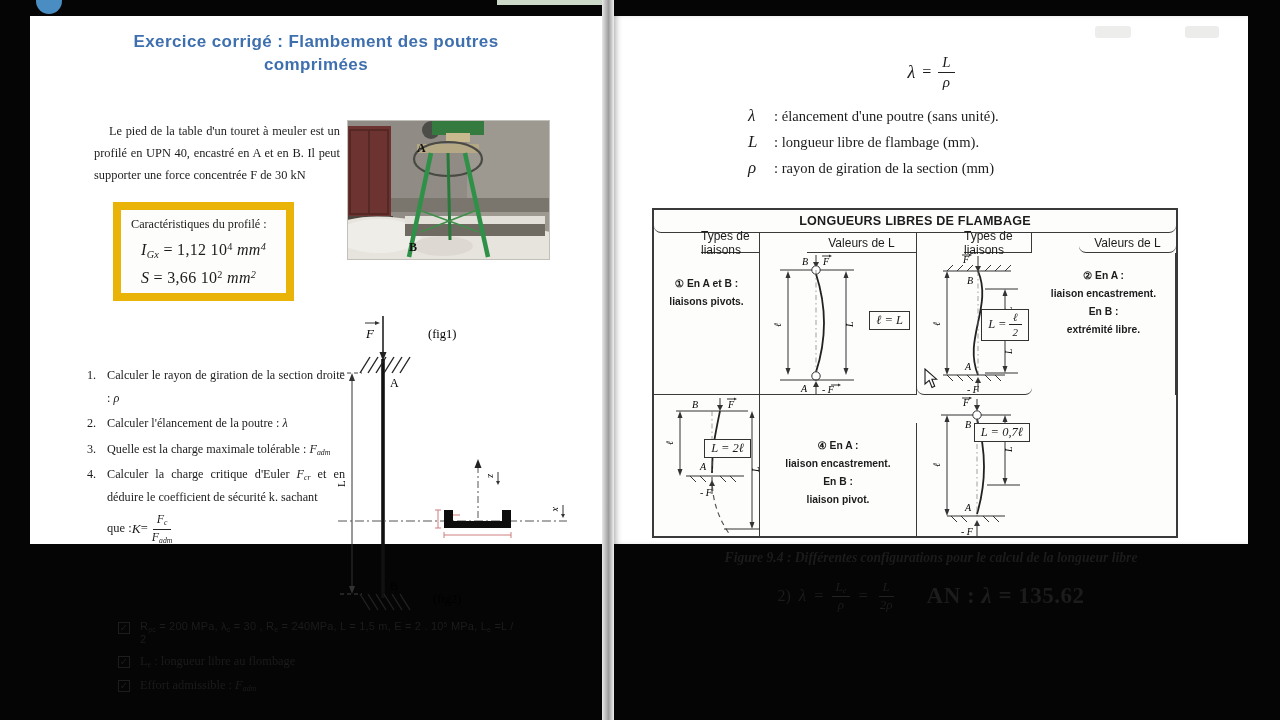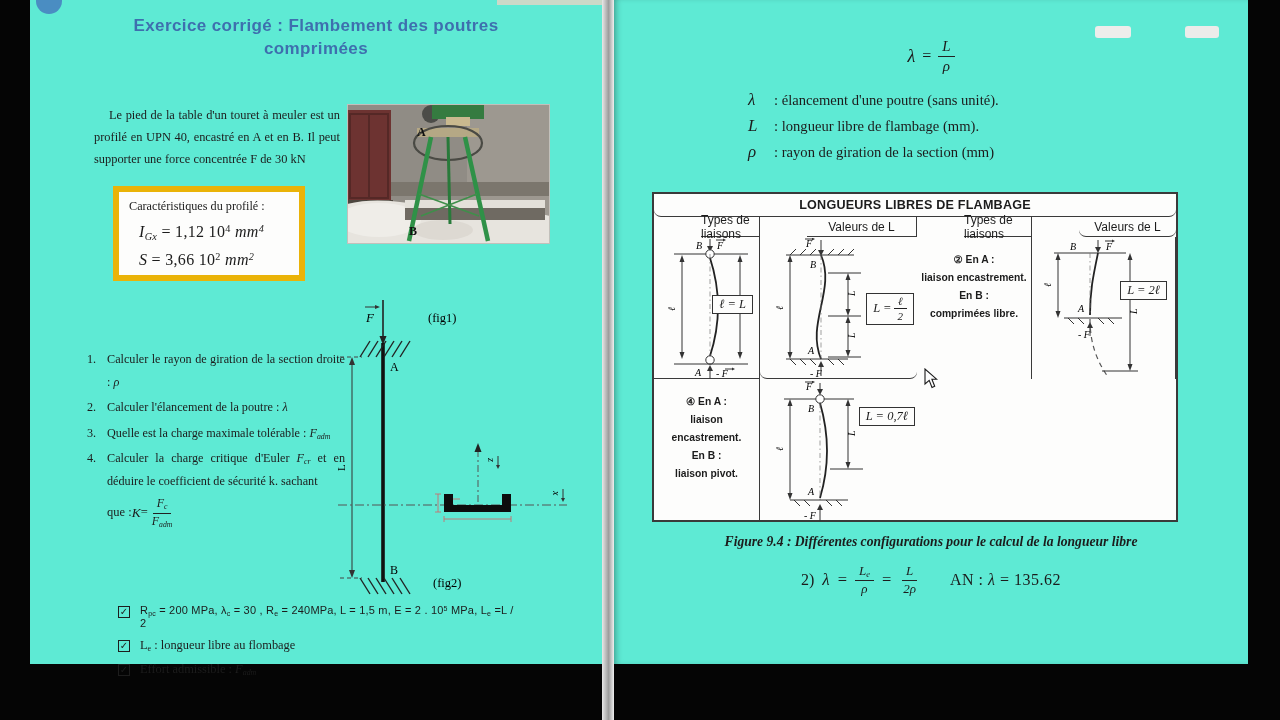--- a/index.html
+++ b/index.html
@@ -1,30 +1,30 @@
 <!DOCTYPE html>
 <html><head>
 <meta charset="utf-8">
 <style>
   html,body{margin:0;padding:0;width:1280px;height:720px;overflow:hidden;background:#050505;}
   #stage{position:absolute;left:0;top:0;width:1280px;height:720px;font-family:"Liberation Serif",serif;color:#1c1c1c;}
   .abs{position:absolute;}
-  .page{position:absolute;top:0;height:664px;background:#5eead4;}
+  .page{position:absolute;top:16px;height:528px;background:#ffffff;}
   #pageL{left:30px;width:572px;}
   #pageGap{position:absolute;left:602px;top:0;width:12px;height:720px;background:linear-gradient(90deg,#e8e8e8,#9c9c9c 55%,#f0f0f0);}
   #pageR{left:614px;width:634px;box-shadow:inset 5px 0 7px -4px rgba(0,0,0,.4);}
   .it{font-style:italic;}
   sub{font-size:.64em;vertical-align:-0.25em;}
   sup{font-size:.64em;vertical-align:0.45em;}
   
   .title{width:100%;text-align:center;font-family:"Liberation Sans",sans-serif;font-weight:bold;font-size:17px;letter-spacing:.4px;line-height:23px;}
   
   .intro{font-size:12.4px;line-height:1.78;text-align:justify;text-indent:15px;}
   
-  .pbox{border:6px solid #eab308;background:#fdfdfc;padding:7px 18px 6px 10px;}
+  .pbox{border:8px solid #eab308;background:#fdfdfc;padding:7px 3px 6px 10px;}
   .pbox .bt{font-size:12.2px;}
   .pbox .bf{font-size:16px;margin:9px 0 0 10px;letter-spacing:.3px;}
   
   .qwrap{font-size:12.2px;line-height:1.9;}
   .q{display:flex;margin-bottom:2px;}
   .qnum{width:20px;flex:none;}
   .qtxt{flex:1;text-align:justify;}
   .fracline{margin:4px 0 0 14px;display:flex;align-items:center;font-size:12.5px;}
   .frac{display:inline-flex;flex-direction:column;align-items:center;vertical-align:middle;}
   .frac .num{border-bottom:1.2px solid #222;padding:0 4px 1px;line-height:1.12;}
@@ -45,21 +45,21 @@
   .noR{border-right:none!important;border-radius:7px;}
   .ttitle{grid-column:1/5;display:flex;align-items:center;justify-content:center;font-weight:bold;font-size:12.6px;letter-spacing:.2px;}
   .thead{display:flex;align-items:center;justify-content:center;font-size:12px;margin-left:47px;}
   .typecell{display:flex;flex-direction:column;align-items:center;text-align:center;font-weight:bold;font-size:10.3px;line-height:1.75;padding-top:22px;}
   .typecell.r2{padding-top:14px;}
   .fbox{position:absolute;border:1.3px solid #333;padding:1px 6px;font-family:"Liberation Serif",serif;font-style:italic;font-size:12.5px;background:#fdfdfc;white-space:nowrap;display:flex;align-items:center;gap:2px;}
   .fbox .frac{font-size:11px;}
   .caption{width:100%;text-align:center;font-weight:bold;font-style:italic;font-size:13.6px;}
   .result{display:flex;justify-content:center;align-items:center;gap:8px;font-size:16.5px;}
   .result .frac{font-size:13px;}
-  .anpart{font-size:16px;margin-left:22px;letter-spacing:.5px;}
+  .anpart{font-size:23px;margin-left:22px;letter-spacing:.5px;font-weight:bold;}
   svg text{font-family:"Liberation Serif",serif;}
   .dg{stroke:#333;stroke-width:1;fill:none;}
   .dgf{fill:#333;stroke:none;}
 </style>
 </head>
 <body>
 
 <div id="stage">
 
   <div class="page" id="pageL">
@@ -247,20 +247,24 @@
     </div>
 
     <div id="flambTable">
       <div class="tcell ttitle noR">LONGUEURS LIBRES DE FLAMBAGE</div>
 
       <div class="tcell thead">Types de liaisons</div>
       <div class="tcell thead">Valeurs de L</div>
       <div class="tcell thead">Types de liaisons</div>
       <div class="tcell thead noR">Valeurs de L</div>
 
+      <div class="tcell typecell">
+        <div>① En A et B :</div>
+        <div>liaisons pivots.</div>
+      </div>
       <div class="tcell">
         <svg width="100" height="142" viewBox="0 0 100 142" style="position:absolute;left:8px;top:1px;">
           <text x="34" y="11" font-size="10" font-style="italic">B</text>
           <line x1="48" y1="1" x2="48" y2="9" class="dg"></line>
             <path d="M45,8 L51,8 L48,14 Z" class="dgf"></path>
           <text x="55" y="11" font-size="10" font-style="italic">F</text>
           <line x1="54" y1="2" x2="61" y2="2" class="dg"></line>
             <path d="M61,0.5 L64,2 L61,3.5 Z" class="dgf"></path>
           <line x1="12" y1="16" x2="86" y2="16" class="dg"></line>
           <circle cx="48" cy="16" r="4.2" fill="#fff" stroke="#333"></circle>
@@ -341,21 +345,21 @@
               <span class="num">ℓ</span>
               <span class="den">2</span>
             </span>
         </div>
       </div>
 
       <div class="tcell typecell r2" style="border-bottom:none;">
         <div>② En A :</div>
         <div>liaison encastrement.</div>
         <div>En B :</div>
-        <div>comprimées libre.</div>
+        <div>extrémité libre.</div>
       </div>
       <div class="tcell" style="border-bottom:none;">
         <svg width="105" height="142" viewBox="0 0 105 142" style="position:absolute;left:8px;top:2px;">
           <line x1="14" y1="14" x2="86" y2="14" class="dg"></line>
           <text x="30" y="11" font-size="10" font-style="italic">B</text>
           <line x1="58" y1="1" x2="58" y2="9" class="dg"></line>
             <path d="M55,8 L61,8 L58,14 Z" class="dgf"></path>
           <text x="66" y="11" font-size="10" font-style="italic">F</text>
           <line x1="65" y1="2" x2="72" y2="2" class="dg"></line>
             <path d="M72,0.5 L75,2 L72,3.5 Z" class="dgf"></path>
@@ -381,21 +385,21 @@
           <path d="M90,14 L87.5,21 L92.5,21 Z" class="dgf"></path>
             <path d="M90,132 L87.5,125 L92.5,125 Z" class="dgf"></path>
           <line x1="62" y1="132" x2="98" y2="132" class="dg"></line>
           <text x="97" y="75" font-size="10" font-style="italic" transform="rotate(-90 97 75)">L</text>
         </svg>
         <div class="fbox" style="right:8px;top:44px;">
           <span>L = 2ℓ</span>
         </div>
       </div>
 
-      <div class="tcell typecell r2" style="border-bottom:none;">
+      <div class="tcell typecell r2" style="border-bottom:none;margin-top:28px;">
         <div>④ En A :</div>
         <div>liaison encastrement.</div>
         <div>En B :</div>
         <div>liaison pivot.</div>
       </div>
       <div class="tcell noR" style="border-bottom:none;">
         <svg width="105" height="142" viewBox="0 0 105 142" style="position:absolute;left:8px;top:2px;">
           <text x="38" y="9" font-size="10" font-style="italic">F</text>
           <line x1="37" y1="1" x2="44" y2="1" class="dg"></line>
             <path d="M44,-0.5 L47,1 L44,2.5 Z" class="dgf"></path>

